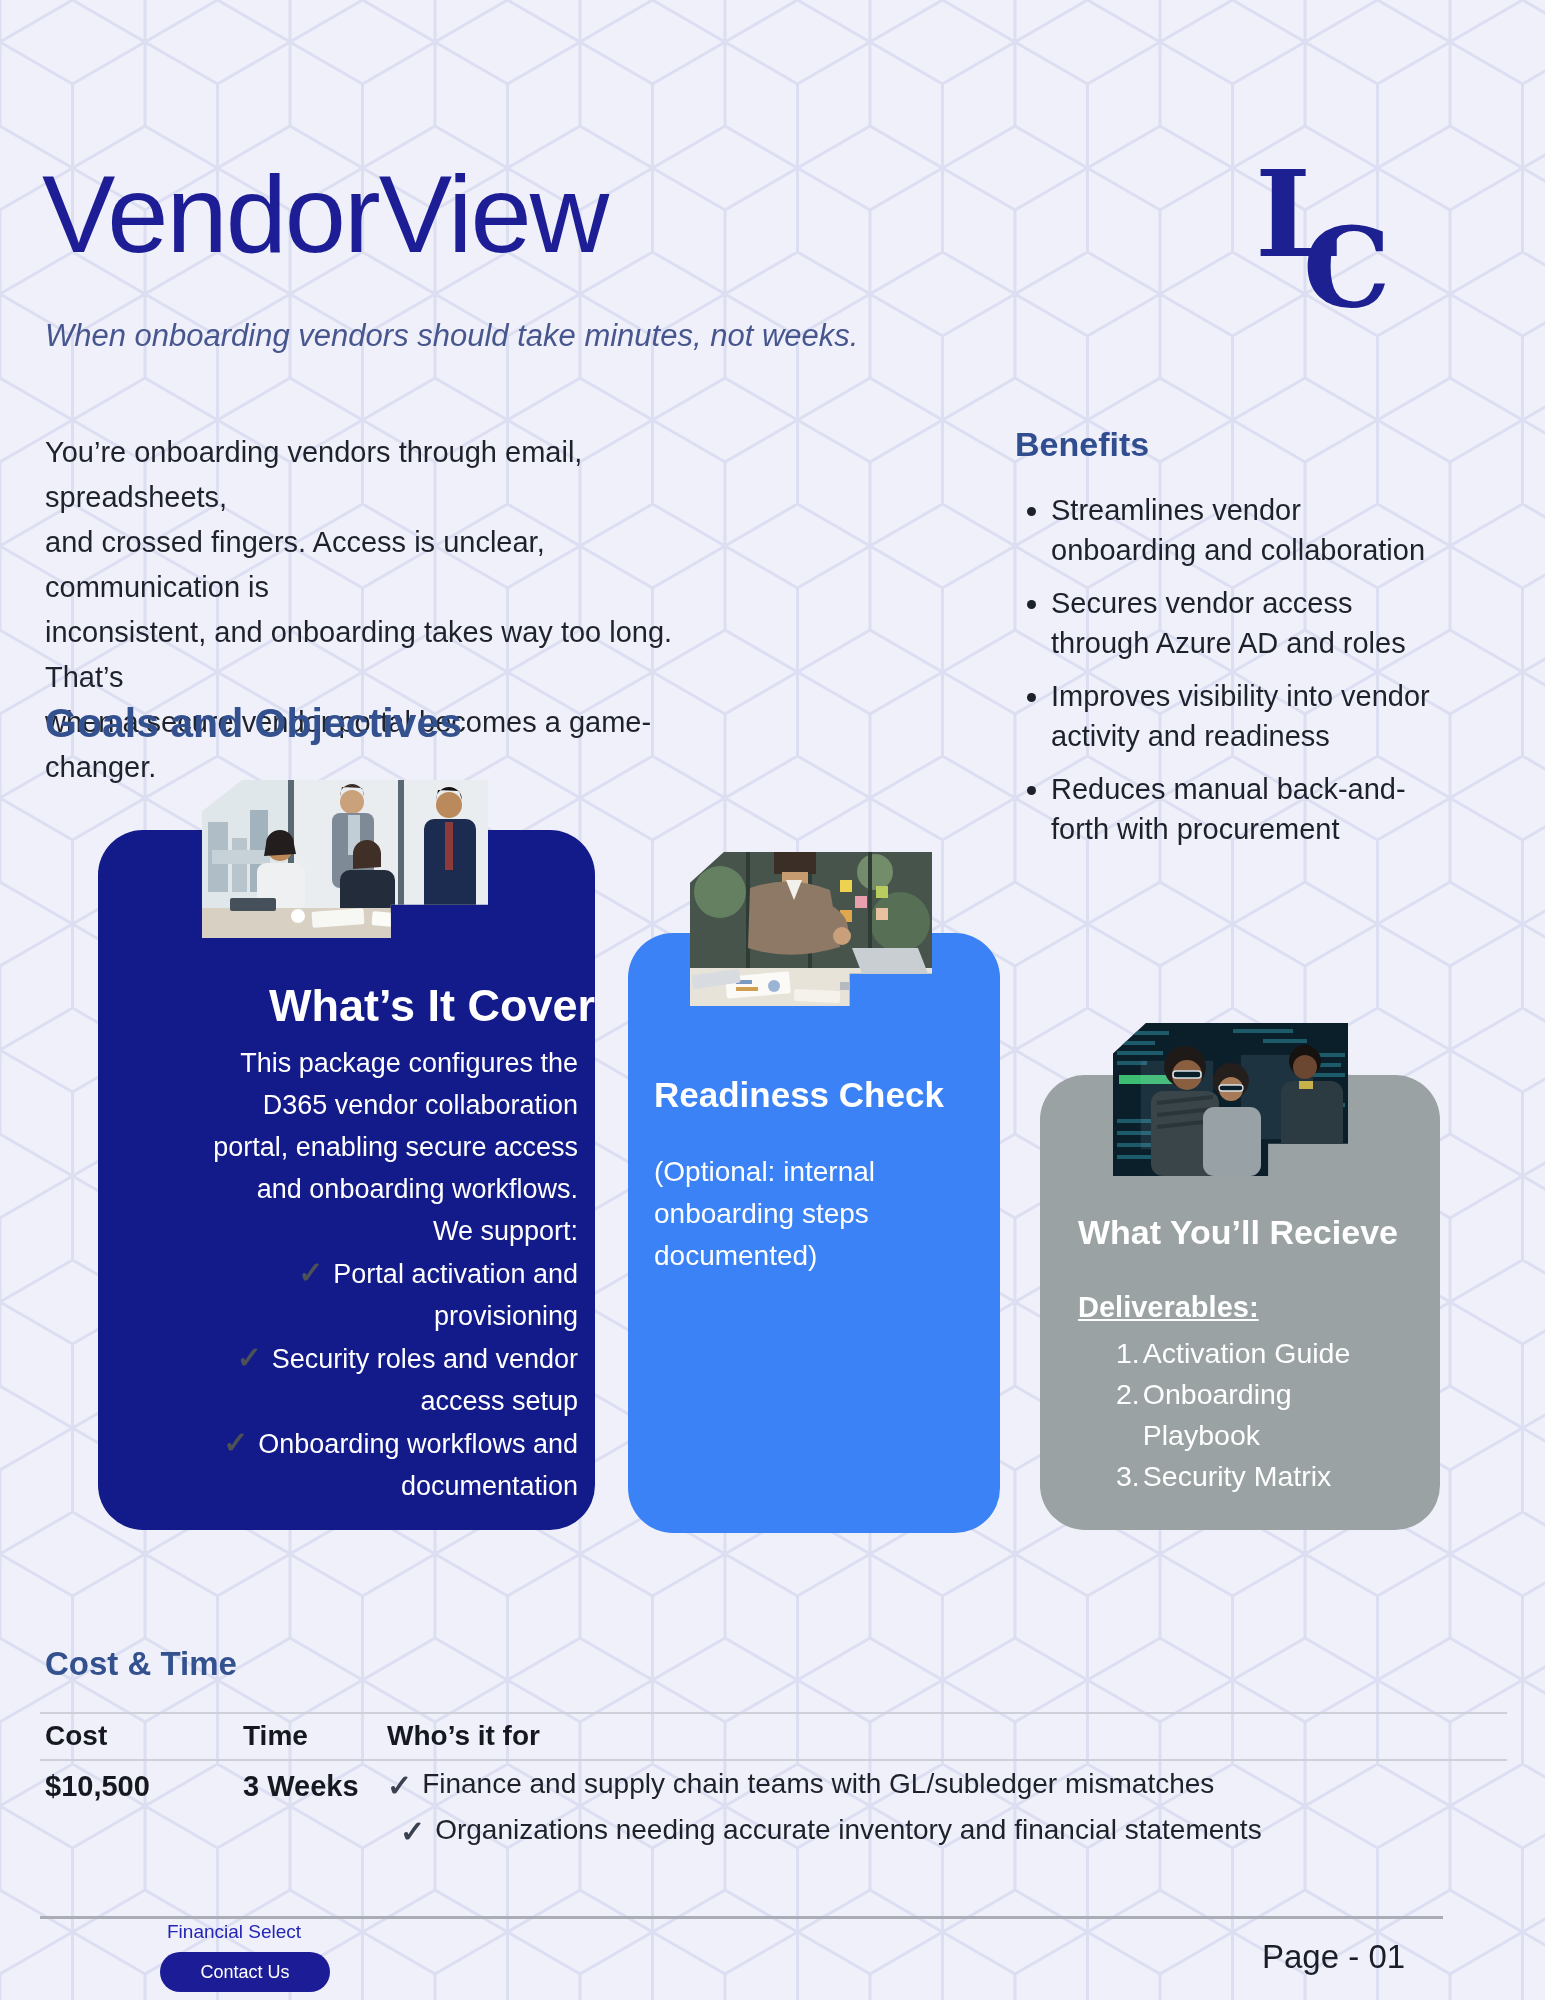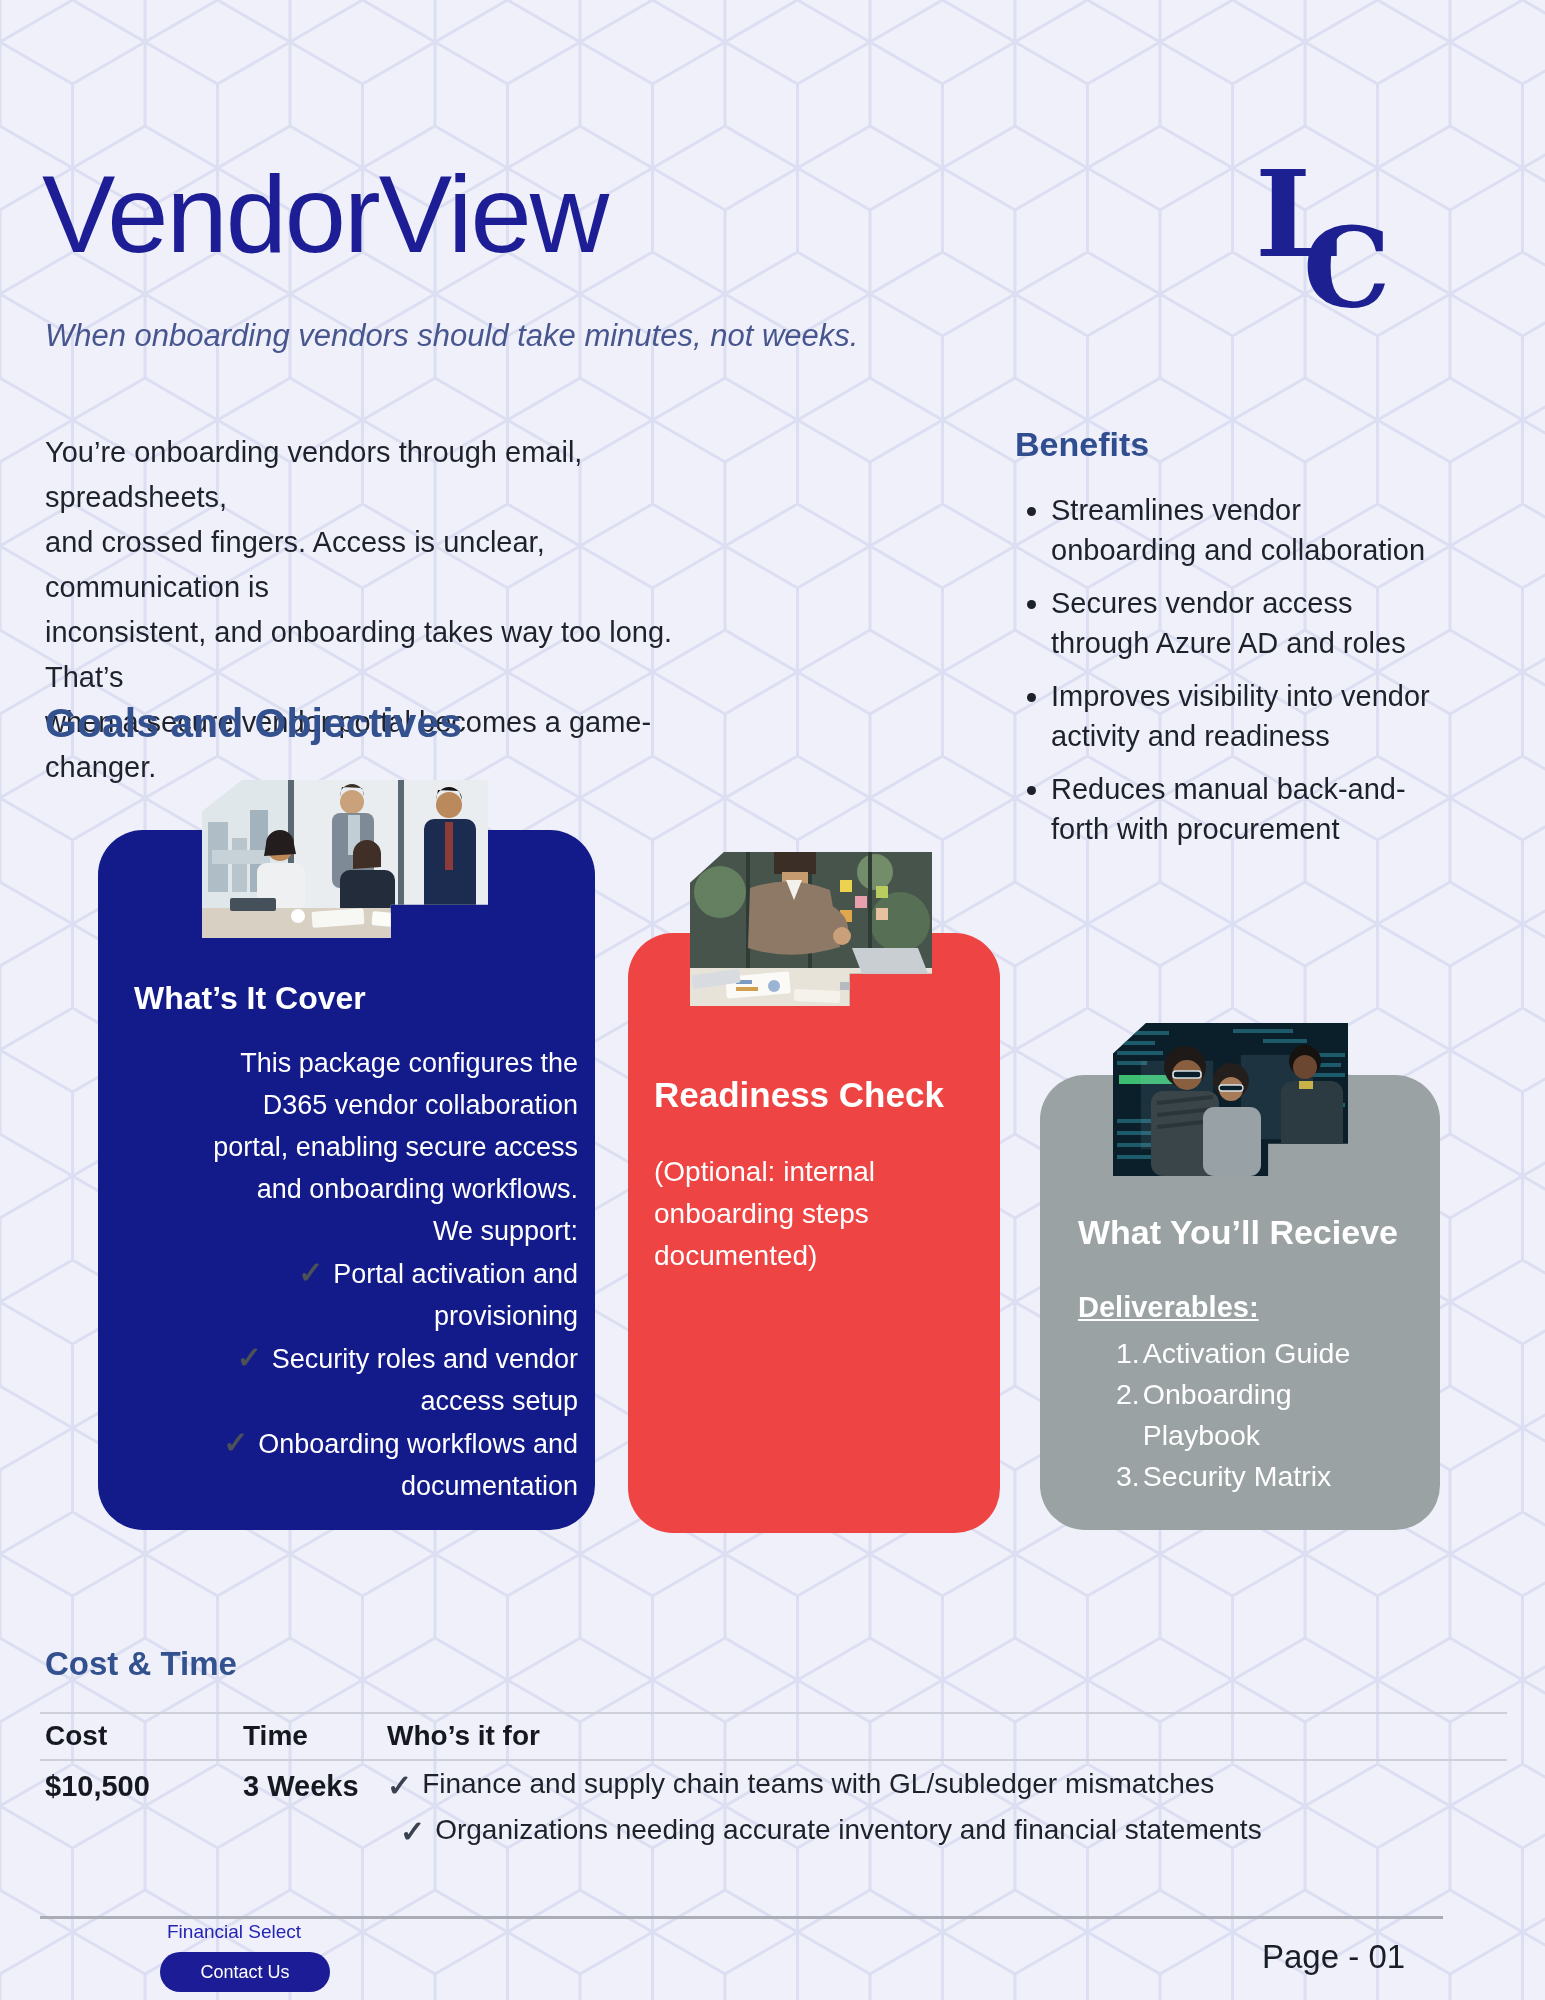--- a/index.html
+++ b/index.html
@@ -26,27 +26,27 @@
   .benefits ul{margin:0;padding-left:36px;list-style:disc;}
   .benefits li{font-size:29px;line-height:40px;margin-bottom:13px;color:#1d2129;white-space:pre-line;}
   .benefits li::marker{color:#1d2129;}
 
   .goals{position:absolute;left:45px;top:700px;margin:0;font-size:41px;color:#33508f;z-index:2;}
 
   
   .card{position:absolute;border-radius:45px;color:#fff;z-index:2;}
   .card h3{margin:0;color:#fff;}
   .card1{left:98px;top:830px;width:497px;height:700px;background:#131a89;}
-  .card1 h3{position:absolute;left:0;top:150px;width:100%;text-align:left;font-size:32px;padding-left:36px;}
+  .card1 h3{position:absolute;left:0;top:150px;width:100%;text-align:right;font-size:45px;}
   .card1-text{position:absolute;left:30px;top:212px;width:450px;font-size:27px;line-height:42px;text-align:right;}
   .card1-text p{margin:0;}
   .check{font-weight:bold;display:inline-block;margin-right:10px;}
   .c-dark1{color:#4b5157;font-size:30px;}
   .c-dark2{color:#2f353b;font-size:31px;}
-  .card2{left:628px;top:933px;width:372px;height:600px;background:#ef4444;}
+  .card2{left:628px;top:933px;width:372px;height:600px;background:#3b82f6;}
   .card2 h3{position:absolute;left:26px;top:142px;font-size:35px;}
   .card2-text{position:absolute;left:26px;top:218px;width:302px;font-size:28px;line-height:42px;}
   .card2-text .note{margin:0;}
   .card3{left:1040px;top:1075px;width:400px;height:455px;background:#9aa2a3;}
   .card3 h3{position:absolute;left:38px;top:138px;font-size:34px;}
   .deliv{position:absolute;left:38px;top:216px;font-size:29px;font-weight:bold;
          text-decoration:underline;}
   .dlist{position:absolute;left:76px;top:258px;font-size:28.5px;line-height:41px;}
   .drow{display:flex;}
   .dnum{flex:0 0 auto;margin-right:3px;}

